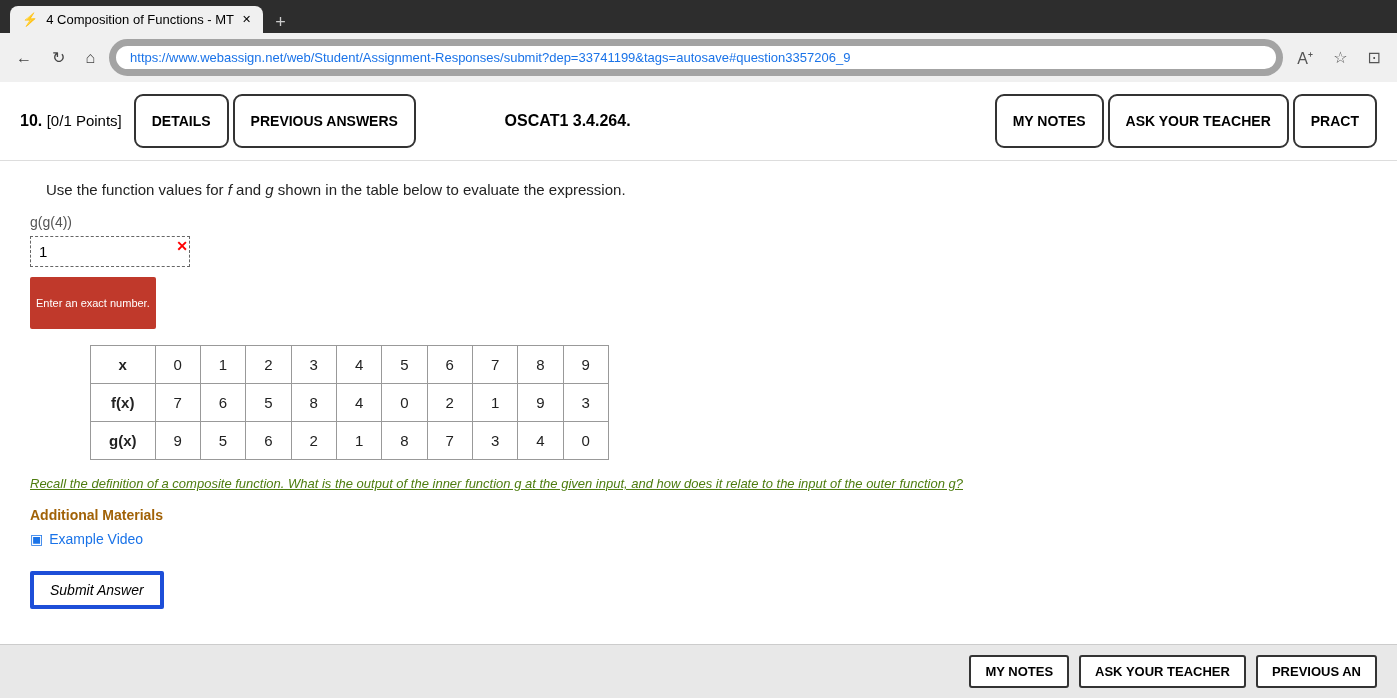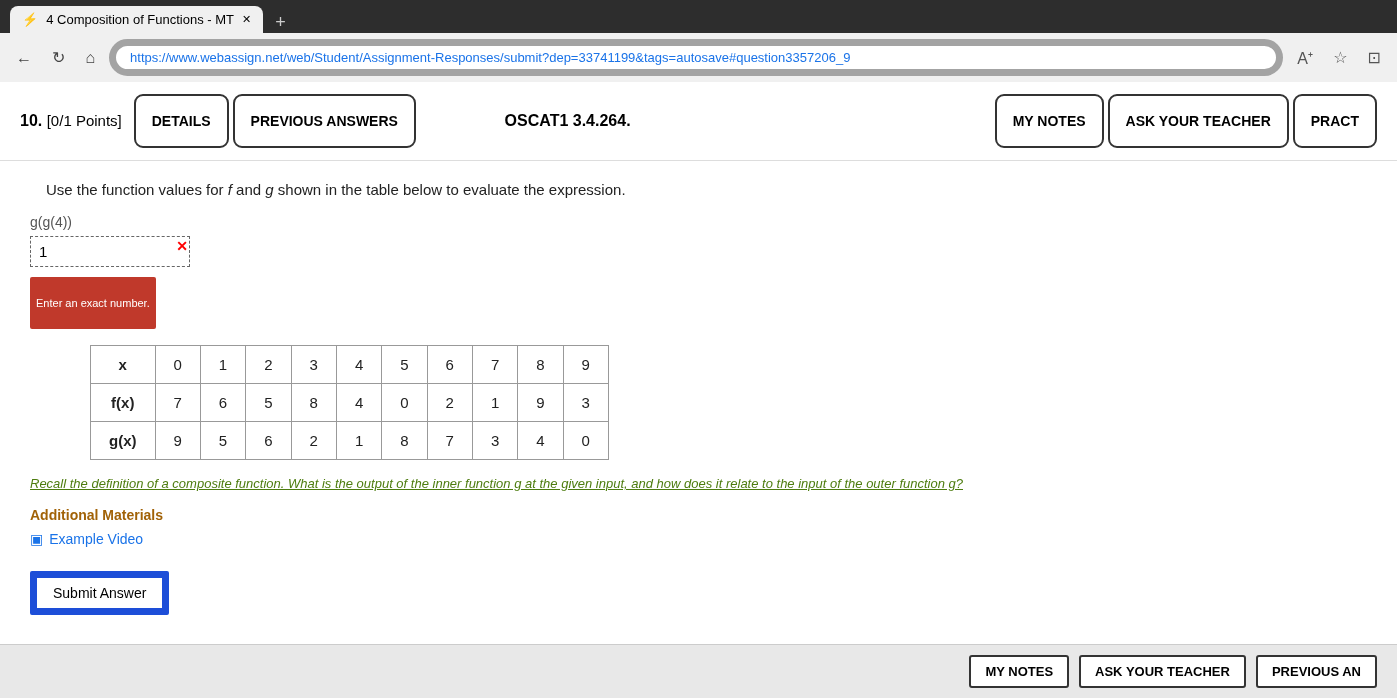--- a/index.html
+++ b/index.html
@@ -75,22 +75,22 @@
     }
 
     
     .additional-materials { margin-top: 12px; }
     .additional-label { font-size: 14px; font-weight: bold; color: #a16207; margin-bottom: 8px; }
     .example-link { display: flex; align-items: center; gap: 6px; font-size: 14px; color: #1a73e8; cursor: pointer; }
     .film-icon { color: #1a73e8; font-size: 14px; }
 
     
     .submit-btn {
-      border: 7px solid #1d4ed8; background: #fff; padding: 7px 16px; font-size: 14px;
-      cursor: pointer; margin-top: 24px; border-radius: 2px;
+      border: 4px solid #1d4ed8; background: #fff; padding: 7px 16px; font-size: 14px;
+      cursor: pointer; margin-top: 24px; border-radius: 2px; font-style: italic;
     }
 
     
     .bottom-bar {
       position: absolute; bottom: 0; left: 0; right: 0; background: #e8e8e8;
       border-top: 1px solid #ccc; padding: 10px 20px;
       display: flex; align-items: center; justify-content: flex-end; gap: 10px;
     }
     .bottom-btn {
       border: 2px solid #333; background: #fff; padding: 7px 14px; font-size: 13px;

